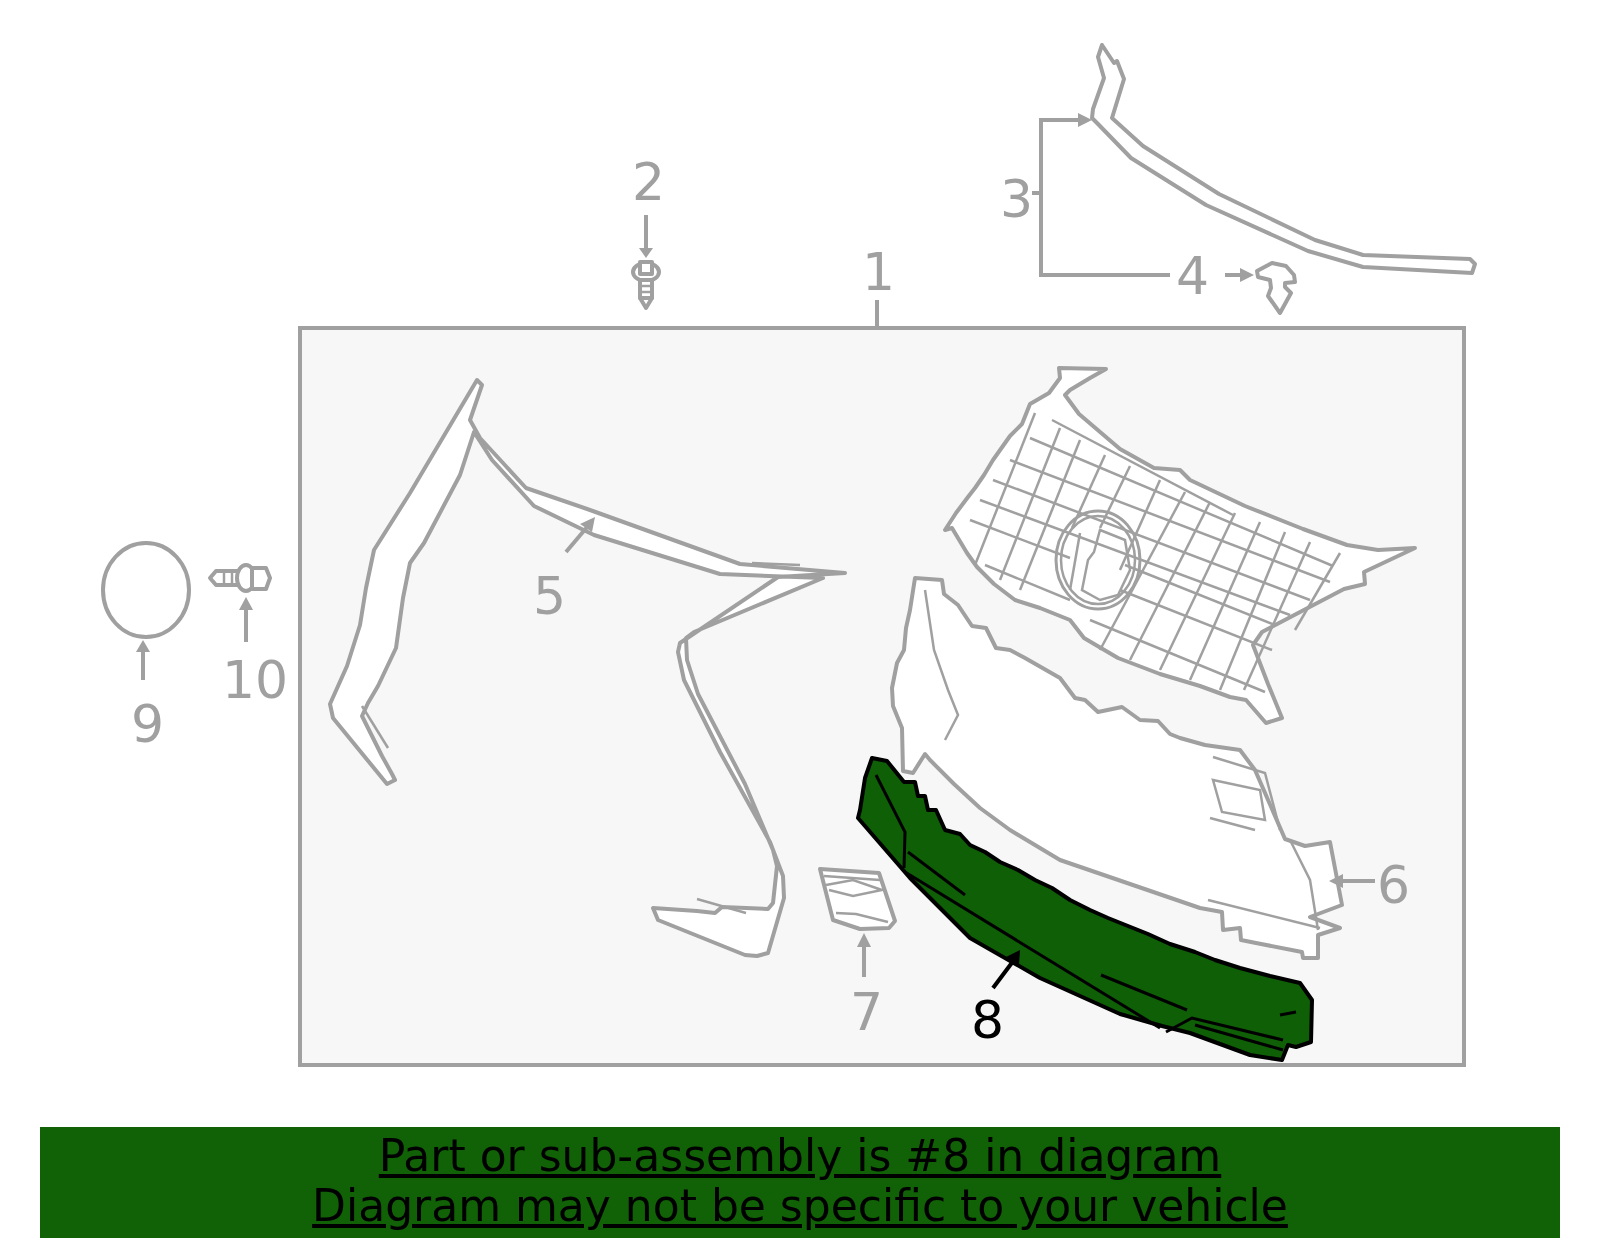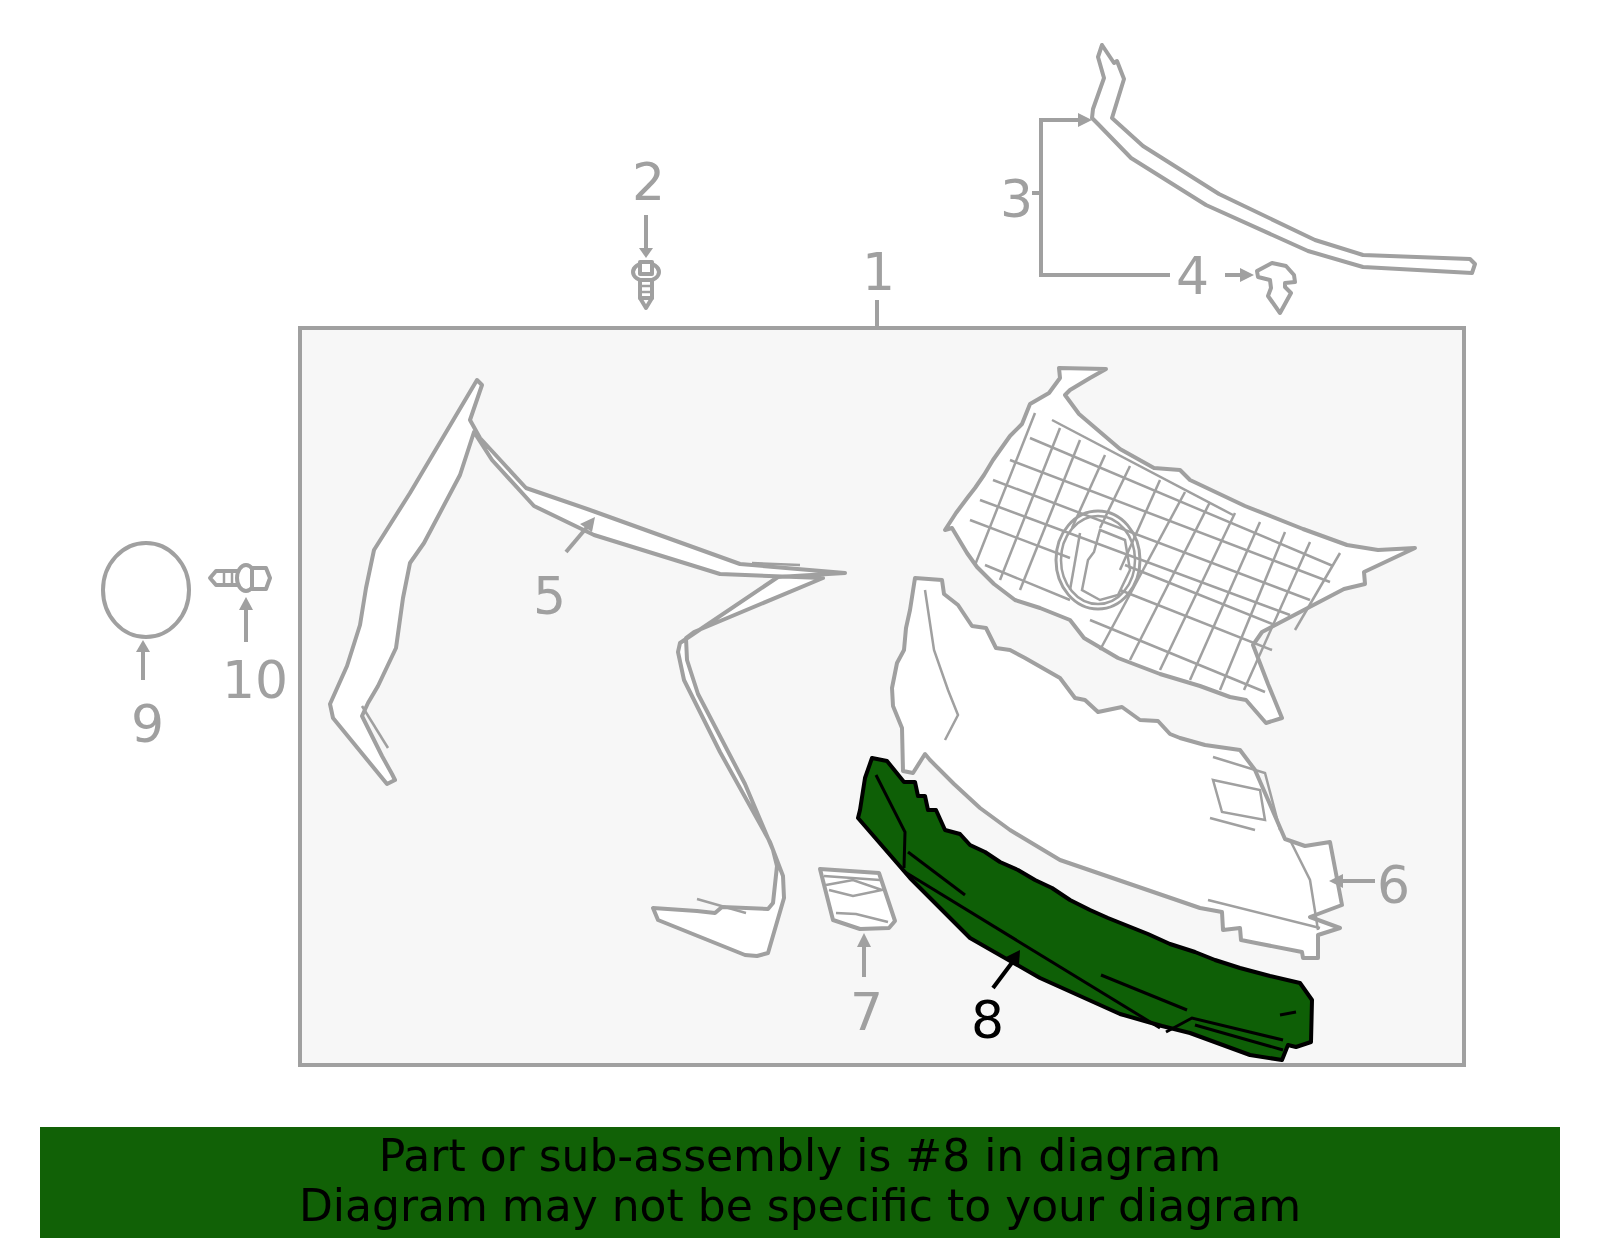--- a/index.html
+++ b/index.html
@@ -11,21 +11,21 @@
   .part { fill: #ffffff; stroke: #a0a0a0; stroke-width: 4; stroke-linejoin: round; }
   .line { fill: none; stroke: #a0a0a0; stroke-width: 3; }
   .thin { fill: none; stroke: #a0a0a0; stroke-width: 2.5; }
   .lead { fill: none; stroke: #a0a0a0; stroke-width: 4; }
   .hl { fill: #0e5f06; stroke: #000; stroke-width: 4; stroke-linejoin: round; }
   .hl-line { fill: none; stroke: #000; stroke-width: 3; }
   #banner { position: absolute; left: 40px; top: 1127px; width: 1520px; height: 111px;
             background: #116106; color: #000; text-align: center;
             font-family: "DejaVu Sans", sans-serif; font-size: 44px; line-height: 50px;
             padding-top: 4px; box-sizing: border-box; }
-  #banner div { white-space: nowrap; }
+  #banner div { white-space: nowrap; text-decoration: underline; }
 </style>
 </head>
 <body>
 
 <svg id="diagram" viewBox="0 0 1600 1249" xmlns="http://www.w3.org/2000/svg">
 
   <rect x="300" y="328" width="1164" height="737" fill="#f7f7f7" stroke="#a0a0a0" stroke-width="4"></rect>
   <line class="lead" x1="877" y1="300" x2="877" y2="328"></line>
   <text class="callout" x="862" y="290">1</text>
 
@@ -146,14 +146,14 @@
     <path class="hl-line" d="M1280,1015 L1296,1012"></path>
     <path class="hl-line" d="M905,872 L1160,1028"></path>
   </g>
   <line x1="993" y1="988" x2="1014" y2="960" stroke="#000" stroke-width="4"></line>
   <polygon points="1006,957 1019,965 1020,950" fill="#000"></polygon>
   <text class="callout-hl" x="971" y="1038">8</text>
 </svg>
 
 <div id="banner">
   <div>Part or sub-assembly is #8 in diagram</div>
-  <div>Diagram may not be specific to your diagram</div>
+  <div>Diagram may not be specific to your vehicle</div>
 </div>
 
 </body></html>

